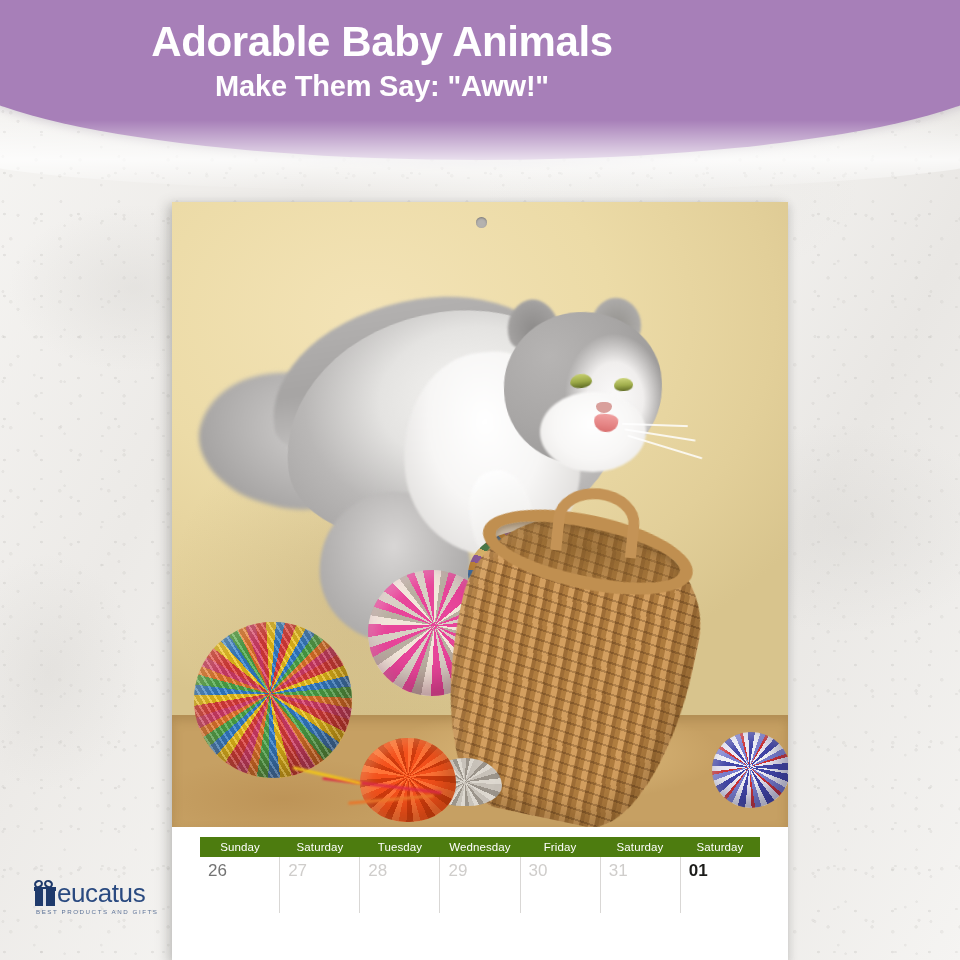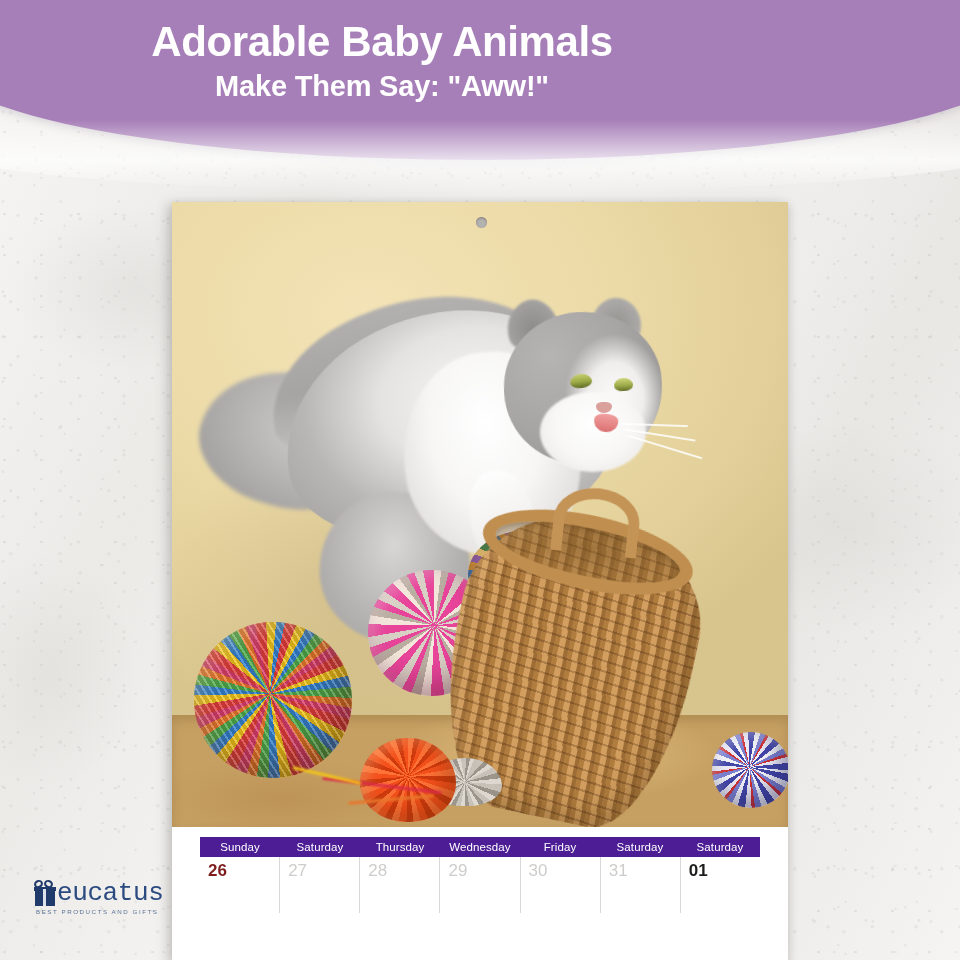--- a/index.html
+++ b/index.html
@@ -459,21 +459,21 @@
     font-size: 35px;
     font-weight: bold;
     color: #a97fba;
     letter-spacing: 0.4px;
     line-height: 1.1;
     margin: 8px 0 10px 0;
   }
   .weekday-row {
     display: flex;
     margin: 0 28px 0 28px;
-    background: #4c1d95;
+    background: #4d7c0f;
   }
   .weekday-cell {
     flex: 1 1 0;
     text-align: center;
     color: #ffffff;
     font-size: 11.5px;
     padding: 4px 0 4px 0;
     letter-spacing: 0.1px;
   }
   .days-row {
@@ -487,21 +487,21 @@
     box-sizing: border-box;
     padding: 5px 0 0 8px;
   }
   .day-cell:last-child { border-right: none; }
   .day-num {
     font-size: 17px;
     font-weight: bold;
     line-height: 1;
   }
   .dim { color: #cfcdcb; font-weight: normal; }
-  .sun-dim { color: #7f1d1d; font-weight: bold; }
+  .sun-dim { color: #737373; font-weight: normal; }
   .cur { color: #1d1d1b; }
 
   
   .logo {
     position: absolute;
     left: 34px;
     top: 882px;
     width: 130px;
     height: 40px;
   }
@@ -539,21 +539,21 @@
     position: absolute;
     bottom: 18px;
     width: 9px; height: 8px;
     border: 2px solid #1f3a6b;
     border-radius: 50% 50% 50% 50%;
     box-sizing: border-box;
   }
   .gift-bow-l { left: 0px; transform: rotate(-22deg); }
   .gift-bow-r { left: 10px; transform: rotate(22deg); }
   .logo-word {
-    font-family: Liberation Mono, monospace;
+    font-family: Liberation Sans, sans-serif;
     font-size: 26px;
     color: #2a4a80;
     line-height: 0.92;
     letter-spacing: -0.4px;
   }
   .logo-tag {
     font-size: 6.2px;
     color: #5d7398;
     letter-spacing: 1.55px;
     margin-top: 2px;
@@ -636,21 +636,21 @@
       <div class="strand" style="left:150px; top:582px; width:120px; background:#d92b46; transform:rotate(7deg);"></div>
       <div class="strand" style="left:176px; top:596px; width:86px; background:#e8762a; transform:rotate(-5deg);"></div>
       <div class="strand" style="left:120px; top:572px; width:70px; background:#f0c419; transform:rotate(13deg);"></div>
     </div>
 
     <div class="cal-bottom">
 
       <div class="weekday-row">
         <div class="weekday-cell">Sunday</div>
         <div class="weekday-cell">Saturday</div>
-        <div class="weekday-cell">Thursday</div>
+        <div class="weekday-cell">Tuesday</div>
         <div class="weekday-cell">Wednesday</div>
         <div class="weekday-cell">Friday</div>
         <div class="weekday-cell">Saturday</div>
         <div class="weekday-cell">Saturday</div>
       </div>
 
       <div class="days-row">
         <div class="day-cell">
           <div class="day-num sun-dim">26</div>
         </div>

